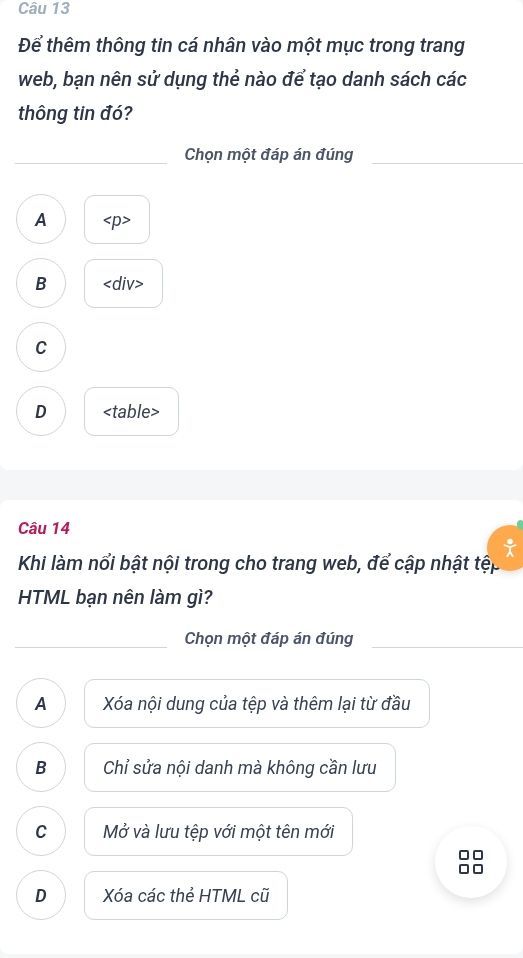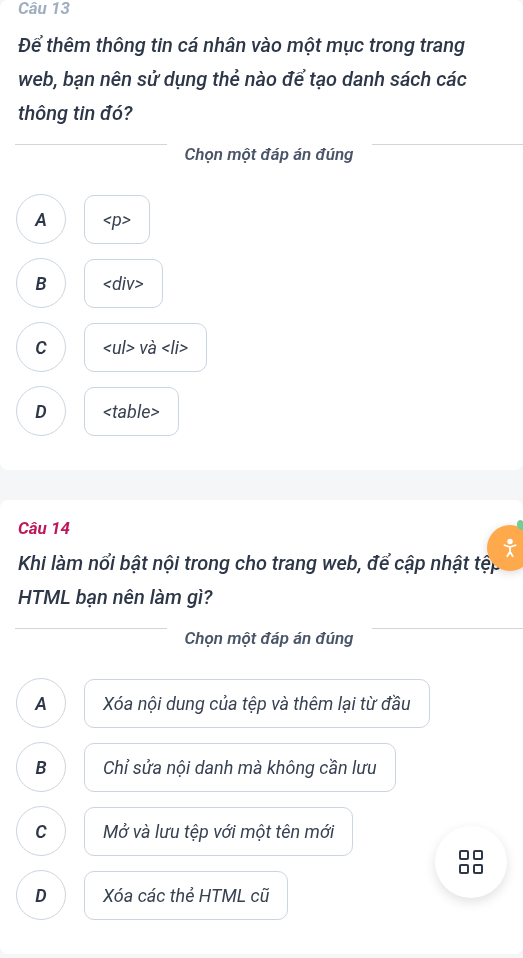--- a/index.html
+++ b/index.html
@@ -30,21 +30,21 @@
       margin-bottom: 8px;
     }
     .question-text {
       font-size: 20px;
       font-weight: 500;
       color: #2d3748;
       line-height: 1.7;
     }
     .divider-wrap {
       display: flex;
-      align-items: flex-start;
+      align-items: flex-end;
       margin: 0 0 30px 15px;
     }
     .divider-line {
       flex: 1;
       height: 1px;
       background: #d1d5db;
     }
     .divider-text {
       padding: 0 18px;
       font-size: 17px;
@@ -158,21 +158,20 @@
     <div class="option-row">
       <div class="option-letter">A</div>
       <div class="option-text">&lt;p&gt;</div>
     </div>
     <div class="option-row">
       <div class="option-letter">B</div>
       <div class="option-text">&lt;div&gt;</div>
     </div>
     <div class="option-row">
       <div class="option-letter">C</div>
-      <div class="option-text">&lt;ul&gt; và &lt;li&gt;</div>
     </div>
     <div class="option-row">
       <div class="option-letter">D</div>
       <div class="option-text">&lt;table&gt;</div>
     </div>
   </div>
 </div>
 
 <div class="question-card" style="padding-top: 18px;">
   <div class="question-header">

